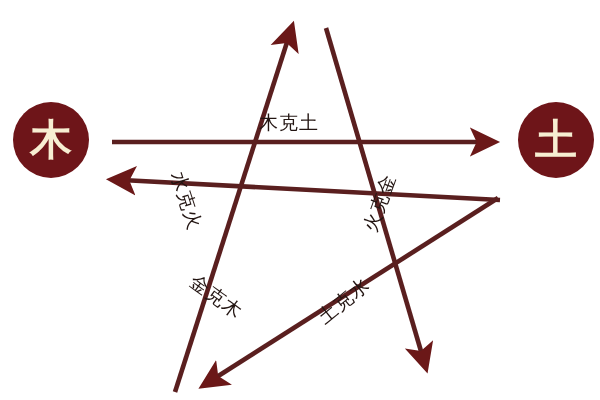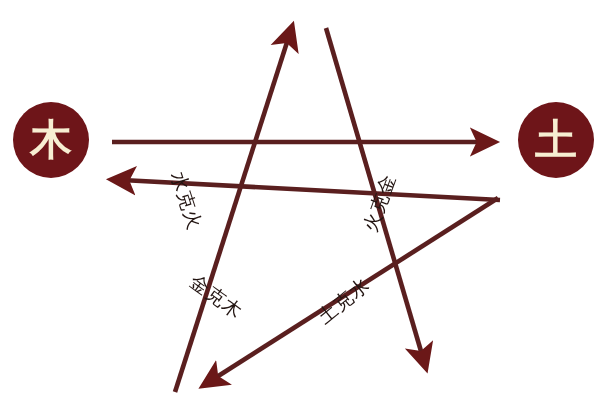--- a/index.html
+++ b/index.html
@@ -103,20 +103,21 @@
   </svg>
 
   <div class="node-circle" id="node-wood" style="background:#6e1519;">
     <span class="node-glyph" style="color:#f7eed2;">木</span>
   </div>
 
   <div class="node-circle" id="node-earth" style="background:#6e1519;">
     <span class="node-glyph" style="color:#f7eed2;">土</span>
   </div>
 
+  <div class="edge-label" id="label-wood-earth">木克土</div>
 
   <div class="edge-label" id="label-water-fire">水克火</div>
 
   <div class="edge-label" id="label-fire-metal">火克金</div>
 
   <div class="edge-label" id="label-metal-wood">金克木</div>
 
   <div class="edge-label" id="label-earth-water">土克水</div>
 
 </div>

